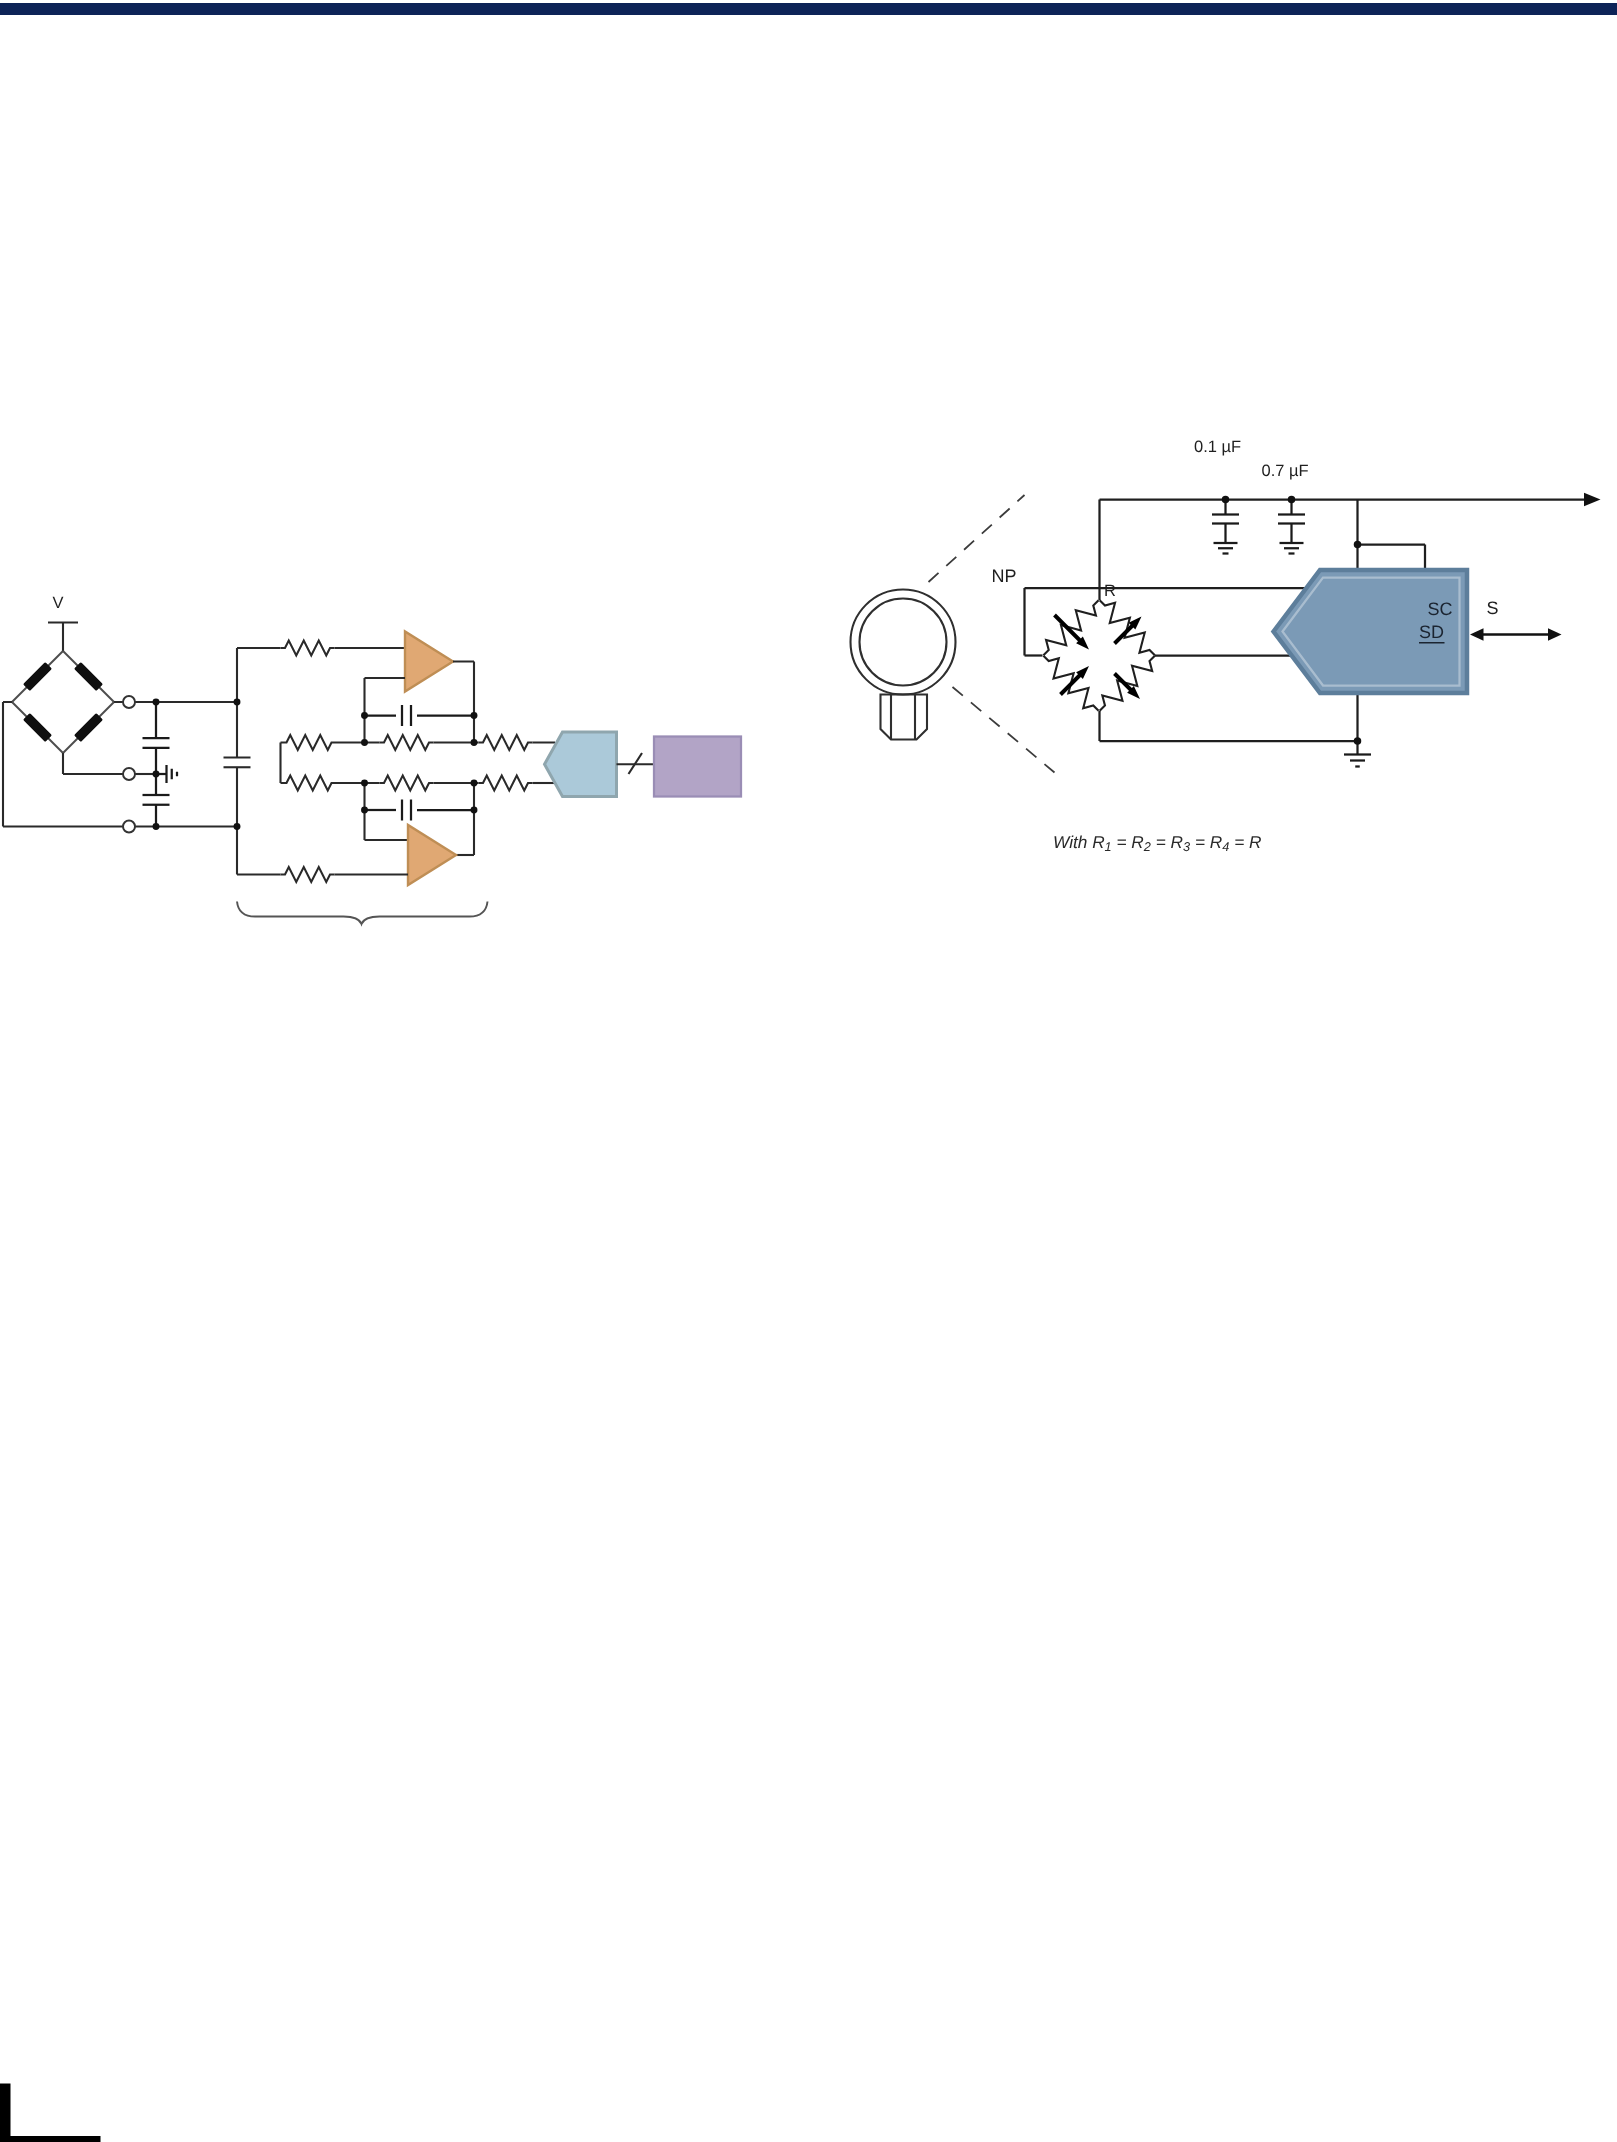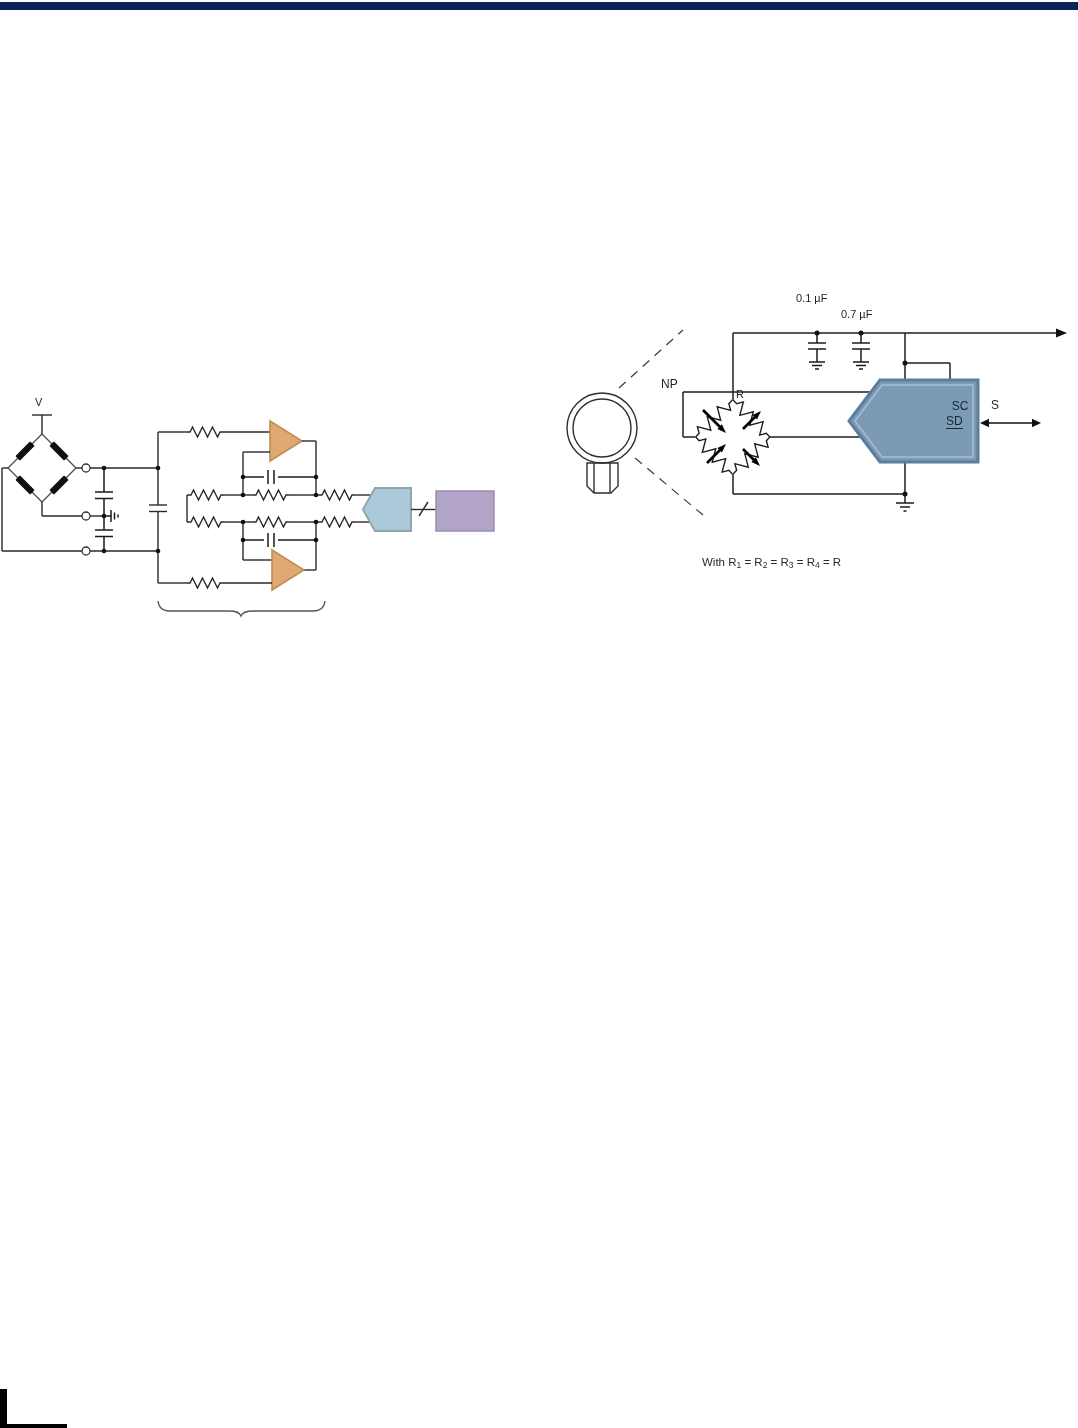--- a/index.html
+++ b/index.html
@@ -10,21 +10,21 @@
   .lbl{position:absolute;color:#1f1f1f;font-size:11px;line-height:1.1;white-space:nowrap;}
   .lbl-np{left:661px;top:355px;font-size:12px;margin-top:23px;}
   .lbl-v{left:35px;top:396px;}
   .lbl-r{left:736px;top:388px;}
   .lbl-cap1{left:796px;top:292px;}
   .lbl-cap2{left:841px;top:308px;}
   .lbl-sc{left:946px;top:400px;width:28px;text-align:center;font-size:12px;color:#1b2430;}
   .lbl-sd{left:946px;top:415px;width:28px;font-size:12px;color:#1b2430;}
   .lbl-sd .u{border-bottom:1.3px solid #1b2430;padding-bottom:0px;}
   .lbl-s{left:991px;top:399px;font-size:12px;}
-  .lbl-note{left:702px;top:556px;font-size:11.5px;color:#2a2a2a;}
+  .lbl-note{left:702px;top:556px;font-size:11.5px;color:#2a2a2a;font-style:italic;}
   .lbl-note sub{font-size:8.5px;vertical-align:-2px;}
   .corner-mark-v{position:absolute;left:0;top:1389px;width:7px;height:39px;background:#000;}
   .corner-mark-h{position:absolute;left:0;top:1424px;width:67px;height:4px;background:#000;}
 </style>
 </head>
 <body>
 
 <div id="canvas">
 
   <div class="accent-bar"></div>

